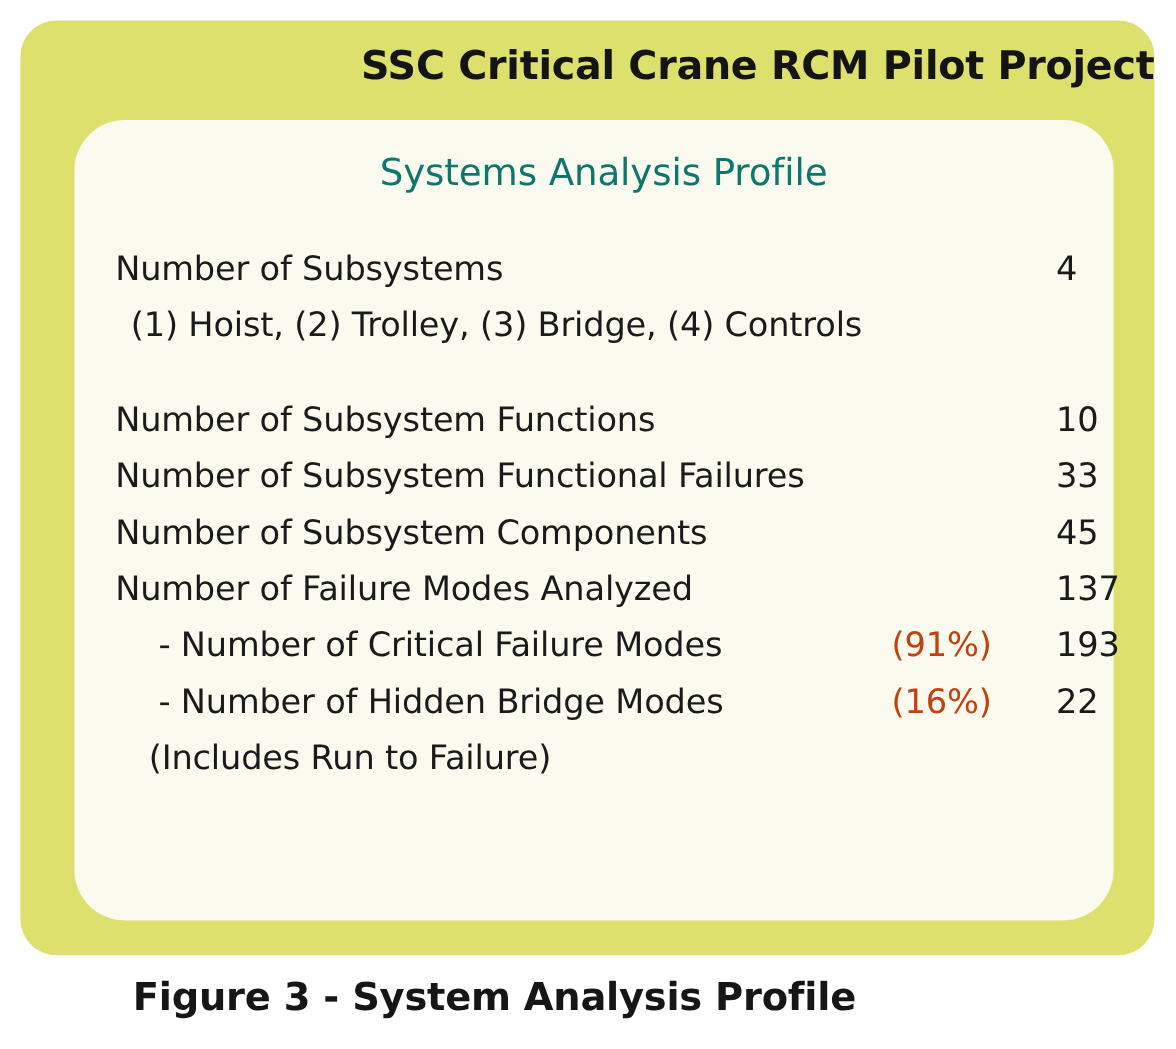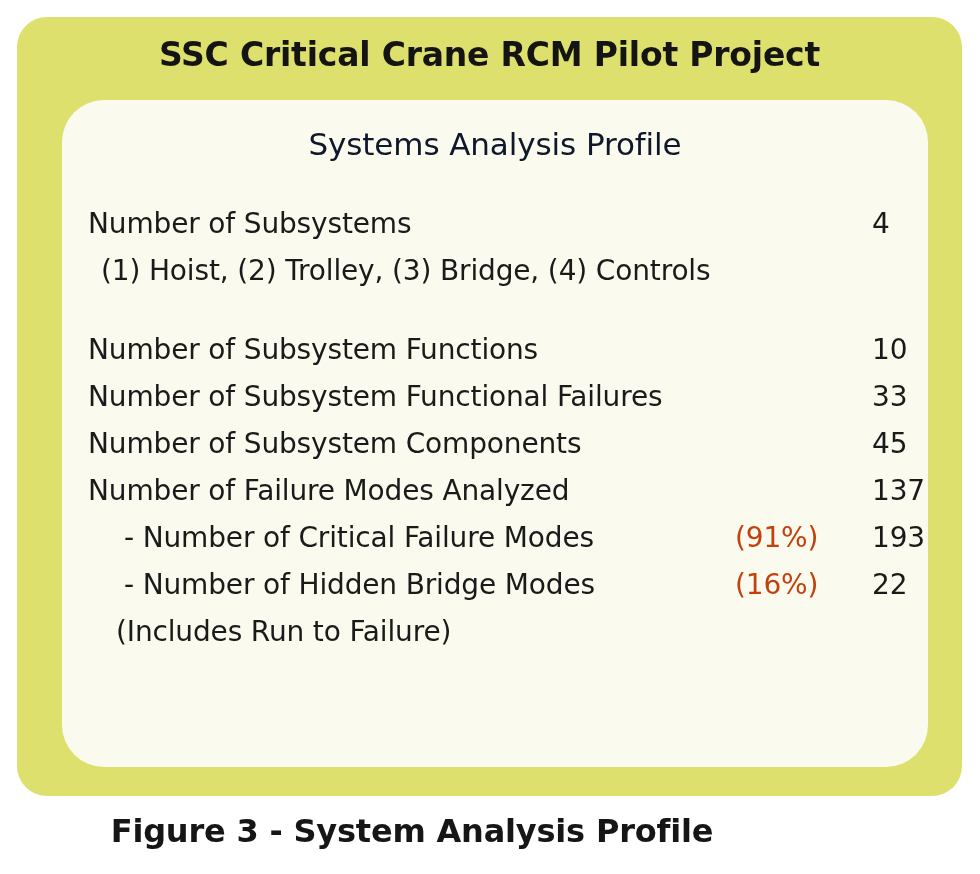--- a/index.html
+++ b/index.html
@@ -33,21 +33,21 @@
     background: #dde06c;
     border-radius: 30px;
   }
 
   
   .card-title {
     position: absolute;
     left: 0;
     top: 18px;
     width: 945px;
-    text-align: center;
+    text-align: right;
     font-size: 33px;
     font-weight: bold;
     letter-spacing: -0.2px;
     color: #141414;
     white-space: nowrap;
   }
 
   
   .inner-panel {
     position: absolute;
@@ -55,35 +55,35 @@
     top: 83px;
     width: 866px;
     height: 667px;
     box-sizing: border-box;
     background: #fafbee;
     border-radius: 42px;
   }
 
   .panel-subtitle {
     position: absolute;
-    left: 0;
+    left: 8px;
     top: 26px;
     width: 866px;
     text-align: center;
     font-size: 31px;
     font-weight: normal;
     letter-spacing: -0.1px;
-    color: #0f172a;
+    color: #0f766e;
     white-space: nowrap;
   }
 
   
   .rows {
     position: absolute;
-    left: 0;
+    left: 8px;
     top: 100px;
     width: 866px;
     text-align: right;
   }
 
   .row {
     position: relative;
     height: 47px;
     line-height: 47px;
     white-space: nowrap;

